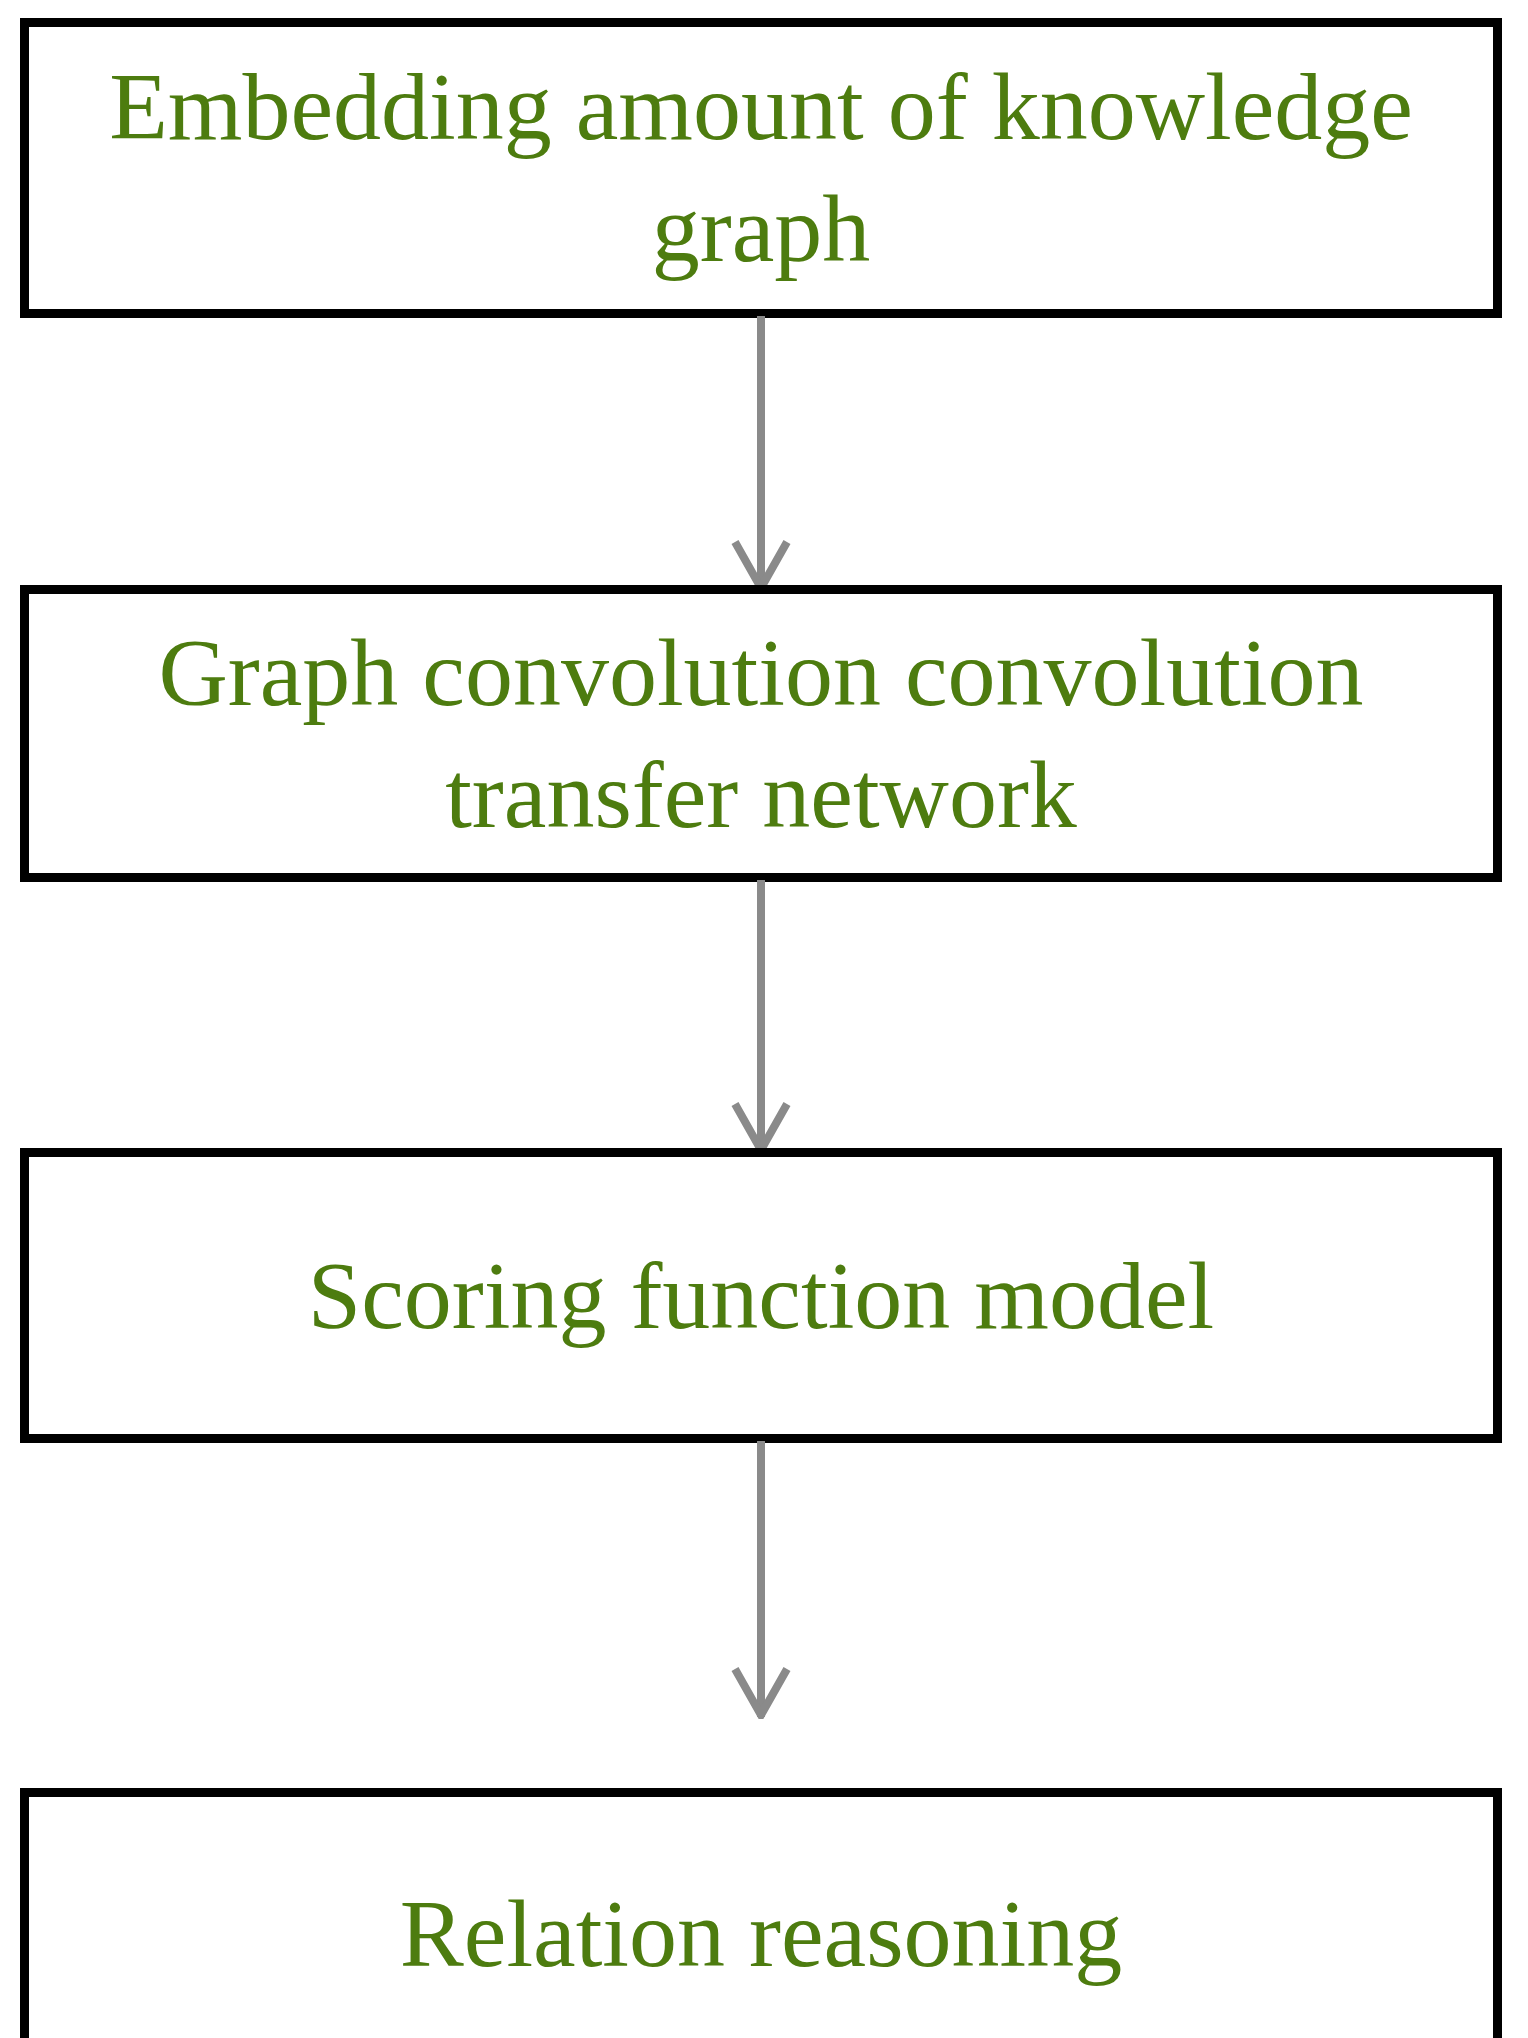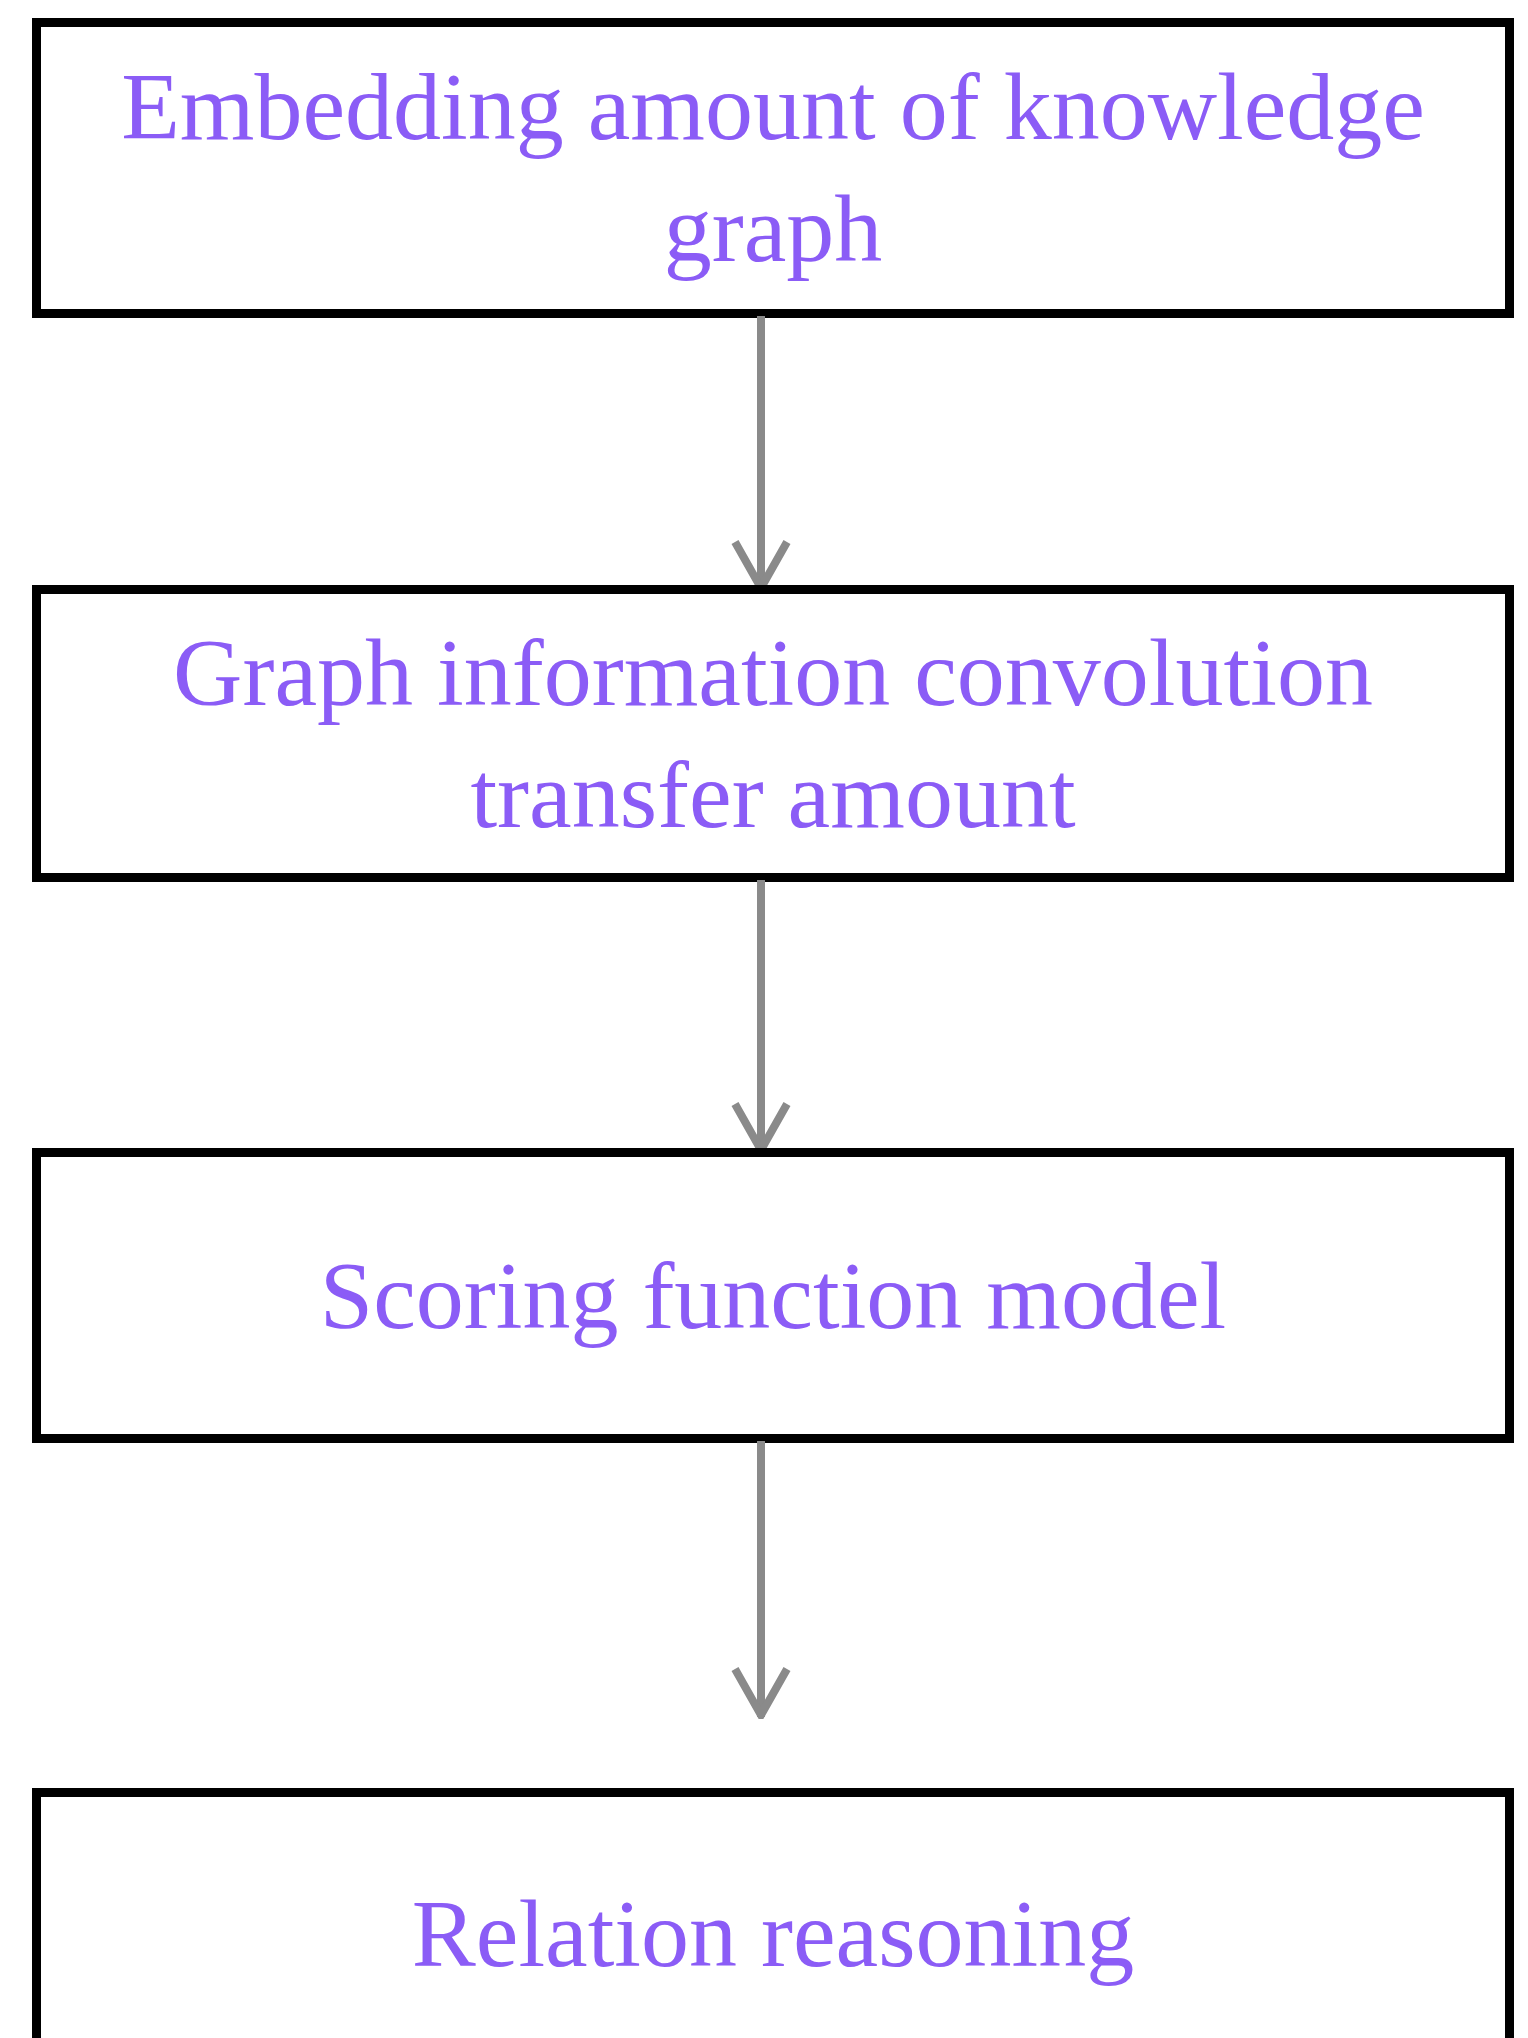--- a/index.html
+++ b/index.html
@@ -21,23 +21,22 @@
     box-sizing: border-box;
     border: 9px solid #000000;
     background: #ffffff;
     display: flex;
     align-items: center;
     justify-content: center;
     text-align: center;
     font-family: "Liberation Serif", "DejaVu Serif", serif;
     font-size: 96px;
     line-height: 1.27;
-    color: #8b5cf6;
+    color: #4d7c0f;
     padding: 0 10px;
-    margin-left: 12px;
   }
   .box-1 { top: 18px;   height: 300px; }
   .box-2 { top: 585px;  height: 297px; }
   .box-3 { top: 1148px; height: 295px; }
   .box-4 { top: 1788px; height: 291px; }
 
   .flow-arrow {
     position: absolute;
     left: 731px;
     width: 60px;
@@ -72,21 +71,21 @@
   </div>
 
   <div class="flow-arrow arrow-1">
     <div class="shaft"></div>
     <svg class="head" viewBox="0 0 60 52" xmlns="http://www.w3.org/2000/svg">
       <polyline points="4,2 30,48 56,2" fill="none" stroke="#8a8a8a" stroke-width="8"></polyline>
     </svg>
   </div>
 
   <div class="flow-box box-2">
-    <span>Graph information convolution transfer amount</span>
+    <span>Graph convolution convolution transfer network</span>
   </div>
 
   <div class="flow-arrow arrow-2">
     <div class="shaft"></div>
     <svg class="head" viewBox="0 0 60 52" xmlns="http://www.w3.org/2000/svg">
       <polyline points="4,2 30,48 56,2" fill="none" stroke="#8a8a8a" stroke-width="8"></polyline>
     </svg>
   </div>
 
   <div class="flow-box box-3">

